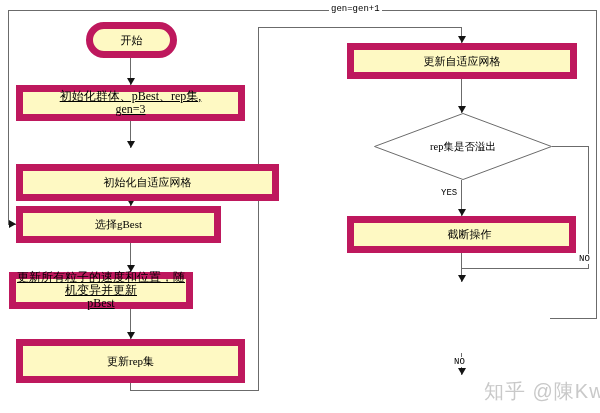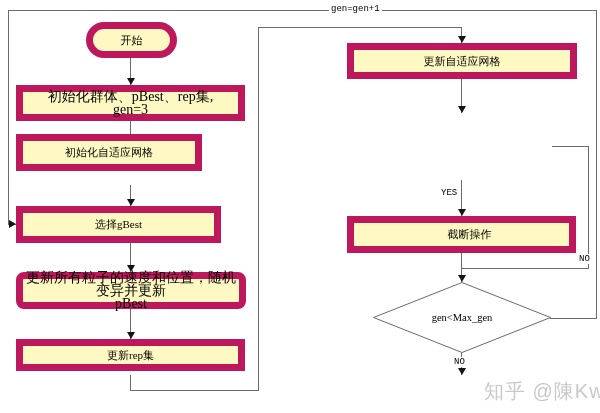--- a/index.html
+++ b/index.html
@@ -6,21 +6,21 @@
   .canvas{
     position:relative;width:600px;height:413px;background:#ffffff;overflow:hidden;
     font-family:"Liberation Serif","DejaVu Serif",serif;color:#000;
   }
   
   .box{
     position:absolute;border:7px solid #be185d;background:#fef9c3;
     display:flex;flex-direction:column;align-items:center;justify-content:center;
     text-align:center;font-size:11px;line-height:13px;box-sizing:border-box;
   }
-  .box .small{font-size:14px;}
+  .box .small{font-size:12px;text-decoration:underline;}
   .terminator{border-radius:18px;}
   
   .hline,.vline{position:absolute;background:#6b6b6b;}
   .hline{height:1px;}
   .vline{width:1px;}
   .arrow-down{position:absolute;width:0;height:0;
     border-left:4px solid transparent;border-right:4px solid transparent;border-top:7px solid #141414;}
   .arrow-right{position:absolute;width:0;height:0;
     border-top:4px solid transparent;border-bottom:4px solid transparent;border-left:7px solid #141414;}
   
@@ -77,52 +77,52 @@
 
   <div class="box terminator" style="left:86px;top:22px;width:91px;height:36px;">
     <span>开始</span>
   </div>
 
   <div class="box" style="left:16px;top:85px;width:229px;height:36px;">
     <span class="small">初始化群体、pBest、rep集,</span>
     <span class="small">gen=3</span>
   </div>
 
-  <div class="box" style="left:16px;top:134px;width:186px;height:37px;">
+  <div class="box" style="left:16px;top:164px;width:263px;height:37px;">
     <span>初始化自适应网格</span>
   </div>
 
   <div class="box" style="left:16px;top:206px;width:205px;height:37px;">
     <span>选择gBest</span>
   </div>
 
-  <div class="box" style="left:16px;top:272px;width:230px;height:37px;border-radius:8px;">
+  <div class="box" style="left:9px;top:272px;width:184px;height:37px;">
     <span class="small">更新所有粒子的速度和位置，随机变异并更新</span>
     <span class="small">pBest</span>
   </div>
 
-  <div class="box" style="left:16px;top:339px;width:229px;height:32px;">
+  <div class="box" style="left:16px;top:339px;width:229px;height:44px;">
     <span>更新rep集</span>
   </div>
 
   <div class="box" style="left:347px;top:43px;width:230px;height:36px;">
     <span>更新自适应网格</span>
   </div>
 
+  <div class="diamond-wrap" style="left:374px;top:113px;width:178px;height:67px;">
+    <svg width="178" height="67" viewBox="0 0 178 67">
+      <polygon points="89,0.5 177.5,33.5 89,66.5 0.5,33.5" fill="#ffffff" stroke="#6b6b6b" stroke-width="1"></polygon>
+    </svg>
+    <div class="diamond-label">rep集是否溢出</div>
+  </div>
 
   <div class="box" style="left:347px;top:216px;width:229px;height:37px;padding-left:16px;">
     <span>截断操作</span>
   </div>
 
-  <div class="diamond-wrap" style="left:373px;top:282px;width:178px;height:71px;">
-    <svg width="178" height="71" viewBox="0 0 178 71">
-      <polygon points="89,0.5 177.5,35.5 89,70.5 0.5,35.5" fill="#ffffff" stroke="#6b6b6b" stroke-width="1"></polygon>
-    </svg>
-    <div class="diamond-label">gen&lt;Max_gen</div>
-  </div>
 
 
   <div class="edge-label" style="left:329px;top:4px;">gen=gen+1</div>
   <div class="edge-label" style="left:439px;top:188px;">YES</div>
   <div class="edge-label" style="left:577px;top:254px;">NO</div>
   <div class="edge-label" style="left:452px;top:357px;">NO</div>
 
   <div class="watermark" style="left:484px;top:378px;">知乎 @陳Kwb</div>
 
 </div>

